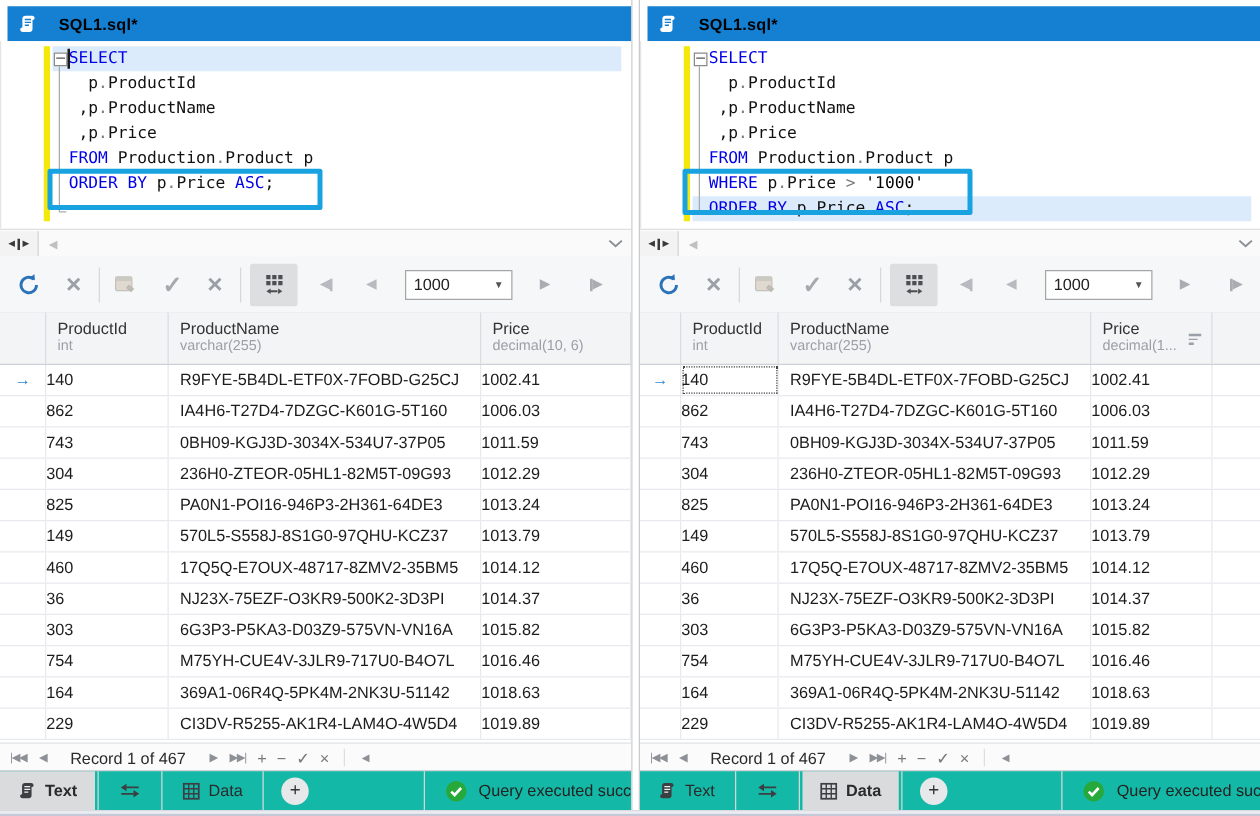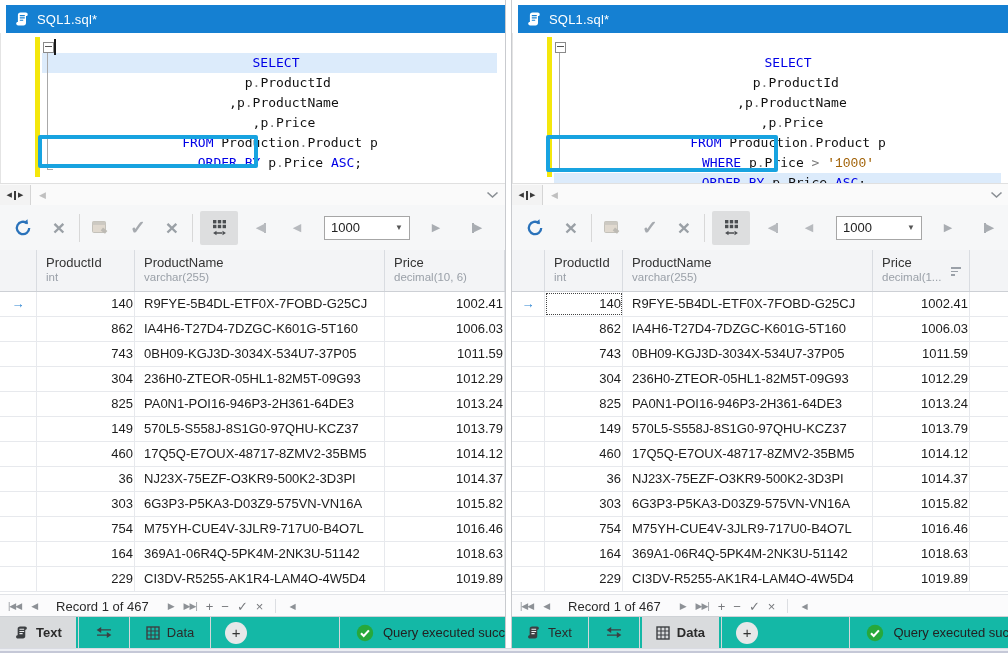--- a/index.html
+++ b/index.html
@@ -7,36 +7,36 @@
        font-family:"Liberation Sans",sans-serif;-webkit-font-smoothing:antialiased;}
   #app{position:relative;width:1008px;height:653px;background:#fff;}
 
   .panel{position:absolute;top:0;height:648px;background:#fff;overflow:hidden;}
   .panel.left{left:0;width:505px;border-right:1px solid #c9cbcf;}
   .panel.right{left:511px;width:497px;border-left:1px solid #c9cbcf;}
 
   
   .tabhead{position:absolute;top:5px;left:6px;right:0;height:28px;background:#1580d2;
            display:flex;align-items:center;padding-left:8px;box-sizing:border-box;}
-  .tabhead .tabtitle{color:#ffffff;font-size:13px;font-weight:normal;margin-left:7px;letter-spacing:.2px;}
+  .tabhead .tabtitle{color:#000000;font-size:13px;font-weight:bold;margin-left:17px;letter-spacing:.2px;}
 
   
   .editor{position:absolute;top:33px;left:0;right:0;height:150px;background:#fff;overflow:hidden;}
   .gutter{position:absolute;left:0;top:0;bottom:0;width:35px;background:#fff;border-left:1px solid #e4e4e4;}
   .changebar{position:absolute;left:35px;top:4px;width:5px;height:140px;background:#f4e70c;}
   .fold-box{position:absolute;left:43px;top:9px;width:9px;height:9px;border:1px solid #8a8a8a;background:#fff;z-index:3;}
   .fold-box::after{content:"";position:absolute;left:1px;right:1px;top:3px;height:1px;background:#555;}
   .fold-line{position:absolute;left:47px;top:20px;width:1px;height:116px;background:#a9a9a9;z-index:3;}
   .fold-foot{position:absolute;left:47px;top:136px;width:6px;height:1px;background:#a9a9a9;z-index:3;}
-  .codewrap{position:absolute;left:0;right:0;top:20px;text-align:center;}
+  .codewrap{position:absolute;left:0;right:0;top:4px;}
   .cline{height:20px;line-height:20px;white-space:pre;font-family:"DejaVu Sans Mono",monospace;
          font-size:13px;margin-left:42px;padding-left:13px;}
   .cline.cur{background:#dcebfb;margin-right:8px;}
   .tk-kw{color:#0000e6;} .tk-id{color:#111;} .tk-dot{color:#7a7a7a;}
-  .tk-op{color:#7a7a7a;} .tk-num{color:#111;} .tk-str{color:#a16207;font-family:Liberation Mono, monospace;}
+  .tk-op{color:#7a7a7a;} .tk-num{color:#111;} .tk-str{color:#000000;}
   .caret{position:absolute;left:54px;top:6px;width:2px;height:16px;background:#1a1a1a;z-index:4;}
   .anno{position:absolute;border:4px solid #18a3e0;border-radius:2px;z-index:5;background:transparent;}
   .left .anno{left:38px;top:102px;width:212px;height:25px;}
   .right .anno{left:34px;top:102px;width:224px;height:29px;}
 
   
   .splitrow{position:absolute;top:183px;left:0;right:0;height:22px;background:#fafafa;
             border-top:1px solid #e0e0e0;border-bottom:1px solid #e3e3e3;display:flex;align-items:center;}
   .split-handle{width:30px;height:20px;border-right:1px solid #d5d5d5;background:#f3f3f3;
                 display:flex;align-items:center;justify-content:center;font-size:7px;color:#3a3a3a;gap:1px;}
@@ -65,21 +65,21 @@
   .ghead{display:flex;height:42px;background:#f3f4f6;border-bottom:1px solid #cdd0d5;box-sizing:border-box;}
   .gh{box-sizing:border-box;border-right:1px solid #d9dce1;padding:5px 0 0 9px;position:relative;}
   .gh .nm{font-size:13px;color:#333;} .gh .tp{font-size:11.5px;color:#9aa0a8;margin-top:1px;}
   .sorticon{position:absolute;right:7px;top:17px;width:11px;}
   .sorticon span{display:block;height:1.5px;background:#9aa0a8;margin-bottom:2px;}
   .sorticon span:nth-child(1){width:10px;} .sorticon span:nth-child(2){width:7px;} .sorticon span:nth-child(3){width:4px;}
   .gbody{background:#fff;}
   .grow{display:flex;height:25px;box-sizing:border-box;border-bottom:1px solid #e7e9ed;}
   .gc{box-sizing:border-box;border-right:1px solid #e7e9ed;font-size:13px;color:#1c1c1c;
       line-height:24px;overflow:hidden;white-space:nowrap;}
-  .gc.num{text-align:right;padding-right:1px;} .gc.txt{padding-left:9px;} 
+  .gc.num{text-align:left;padding-right:1px;} .gc.txt{padding-left:9px;} 
   .gc.sel{display:flex;align-items:center;justify-content:center;color:#2f86d2;font-size:13px;}
   .gc.focus{outline:1px dotted #444;outline-offset:-2px;}
   .col-sel{width:37px;} .col-id{width:98px;} .col-name{width:250px;} .col-price{flex:1;}
   .right .col-sel{width:33px;} .right .col-id{width:78px;} .right .col-name{width:250px;}
   .right .col-price{flex:0 0 97px;} .col-fill{flex:1;border-right:none;}
 
   
   .recnav{position:absolute;left:0;right:0;bottom:31px;height:22px;background:#fbfbfc;
           border-top:1px solid #e2e4e8;display:flex;align-items:center;font-size:12px;color:#333;}
   .rni{color:#8d9196;font-size:9px;margin:0 5px;letter-spacing:-1px;}

